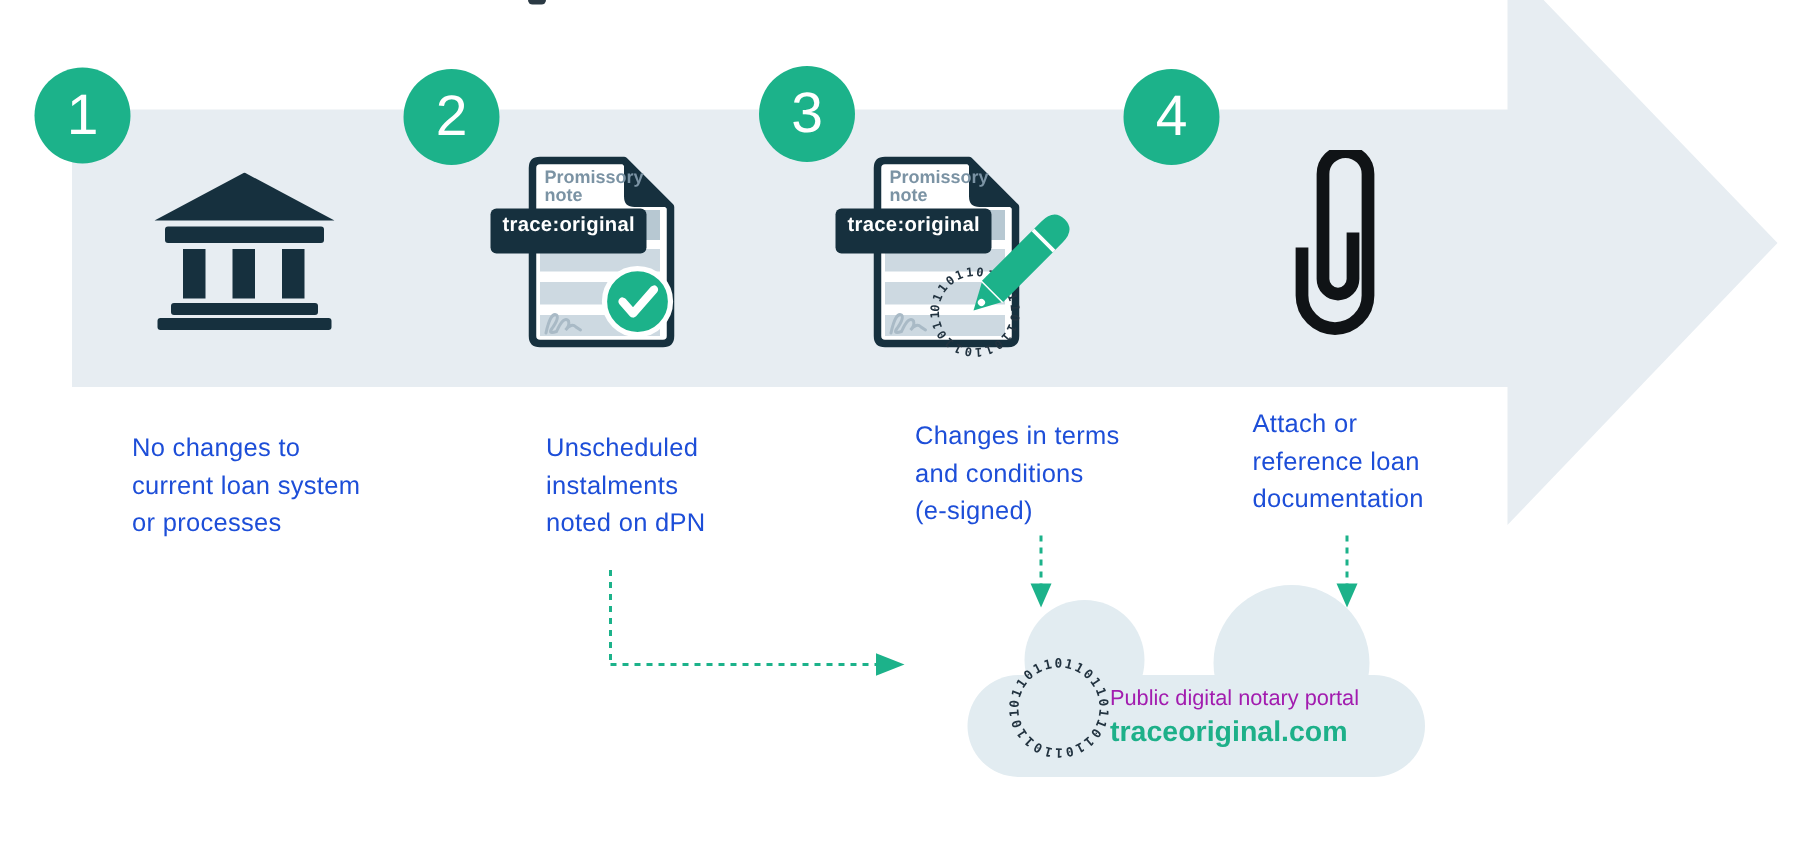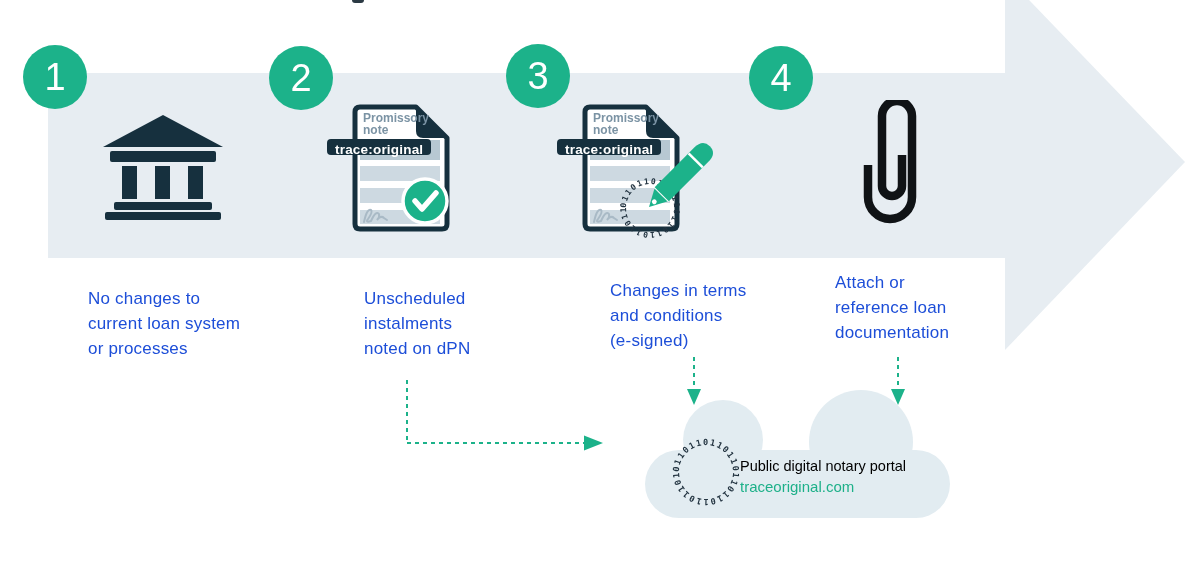--- a/index.html
+++ b/index.html
@@ -21,26 +21,26 @@
     white-space:pre-line;color:#1d4ed8;font-size:17px;line-height:25px;
     letter-spacing:.2px;z-index:2;
   }
   
   .doc-title{
     white-space:pre-line;color:#7b93a4;font-weight:bold;
     font-size:12px;line-height:12px;z-index:2;
   }
   .badge{
     background:#16303e;color:#ffffff;font-weight:bold;font-size:13.5px;
-    height:16px;line-height:22px;padding:0 8px;border-radius:4px;
+    height:30px;line-height:22px;padding:0 8px;border-radius:4px;
     z-index:4;letter-spacing:.2px;
   }
   
-  .cloud-title{color:#000000;font-size:14.5px;z-index:2;}
-  .cloud-url{color:#1db089;font-size:15px;font-weight:normal;z-index:2;text-decoration:none;}
+  .cloud-title{color:#a21caf;font-size:14.5px;z-index:2;}
+  .cloud-url{color:#1db089;font-size:19px;font-weight:bold;z-index:2;text-decoration:none;}
   
   .ring-text{font-family:"DejaVu Sans Mono",monospace;font-weight:bold;fill:#223340;}
   .ring-small{font-size:8px;letter-spacing:1.5px;}
   .ring-big{font-size:8.5px;letter-spacing:1.4px;}
   
   .top-fragment{left:352px;top:0;width:12px;height:3px;background:#2b3a44;
     border-radius:0 0 6px 6px;z-index:1;}
   svg{display:block;}
 </style>
 </head>

